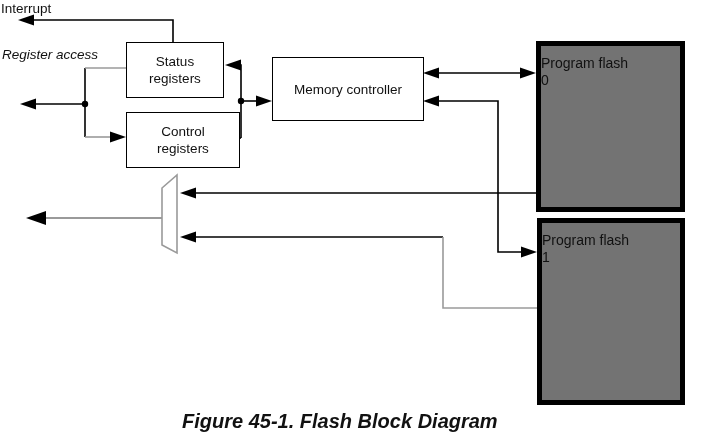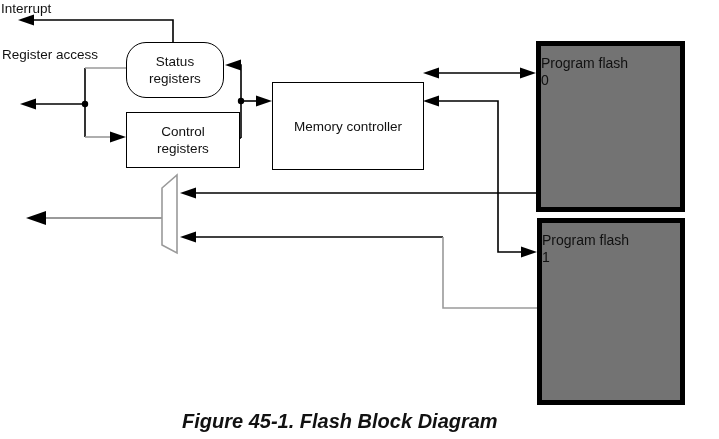--- a/index.html
+++ b/index.html
@@ -83,34 +83,34 @@
     <g>
       <path d="M45,218 H162" stroke="#9a9a9a" stroke-width="1.8" fill="none"></path>
       <polygon points="26,218 46,211 46,225" fill="#000" stroke="none"></polygon>
     </g>
 
     <polygon points="162,188 177,175 177,253 162,245" fill="#ffffff" stroke="#9a9a9a" stroke-width="1.6"></polygon>
   </svg>
 
   <div class="lbl" style="left:1px; top:1px;">Interrupt</div>
 
-  <div class="lbl" style="left:2px; top:47px;">Register access</div>
+  <div class="lbl" style="left:2px; top:47px;font-style:italic;">Register access</div>
 
 
-  <div class="box" style="left:126px; top:42px; width:98px; height:56px;border-radius:20px;">
+  <div class="box" style="left:126px; top:42px; width:98px; height:56px;">
     <div>Status</div>
     <div>registers</div>
   </div>
 
   <div class="box" style="left:126px; top:112px; width:114px; height:56px;">
     <div>Control</div>
     <div>registers</div>
   </div>
 
-  <div class="box" style="left:272px; top:82px; width:152px; height:88px;">
+  <div class="box" style="left:272px; top:57px; width:152px; height:64px;">
     <div>Memory controller</div>
   </div>
 
   <div class="flashbox" style="left:536px; top:41px; width:149px; height:171px;">
     <div>Program flash</div>
     <div>0</div>
   </div>
 
   <div class="flashbox" style="left:537px; top:218px; width:148px; height:187px;">
     <div>Program flash</div>

